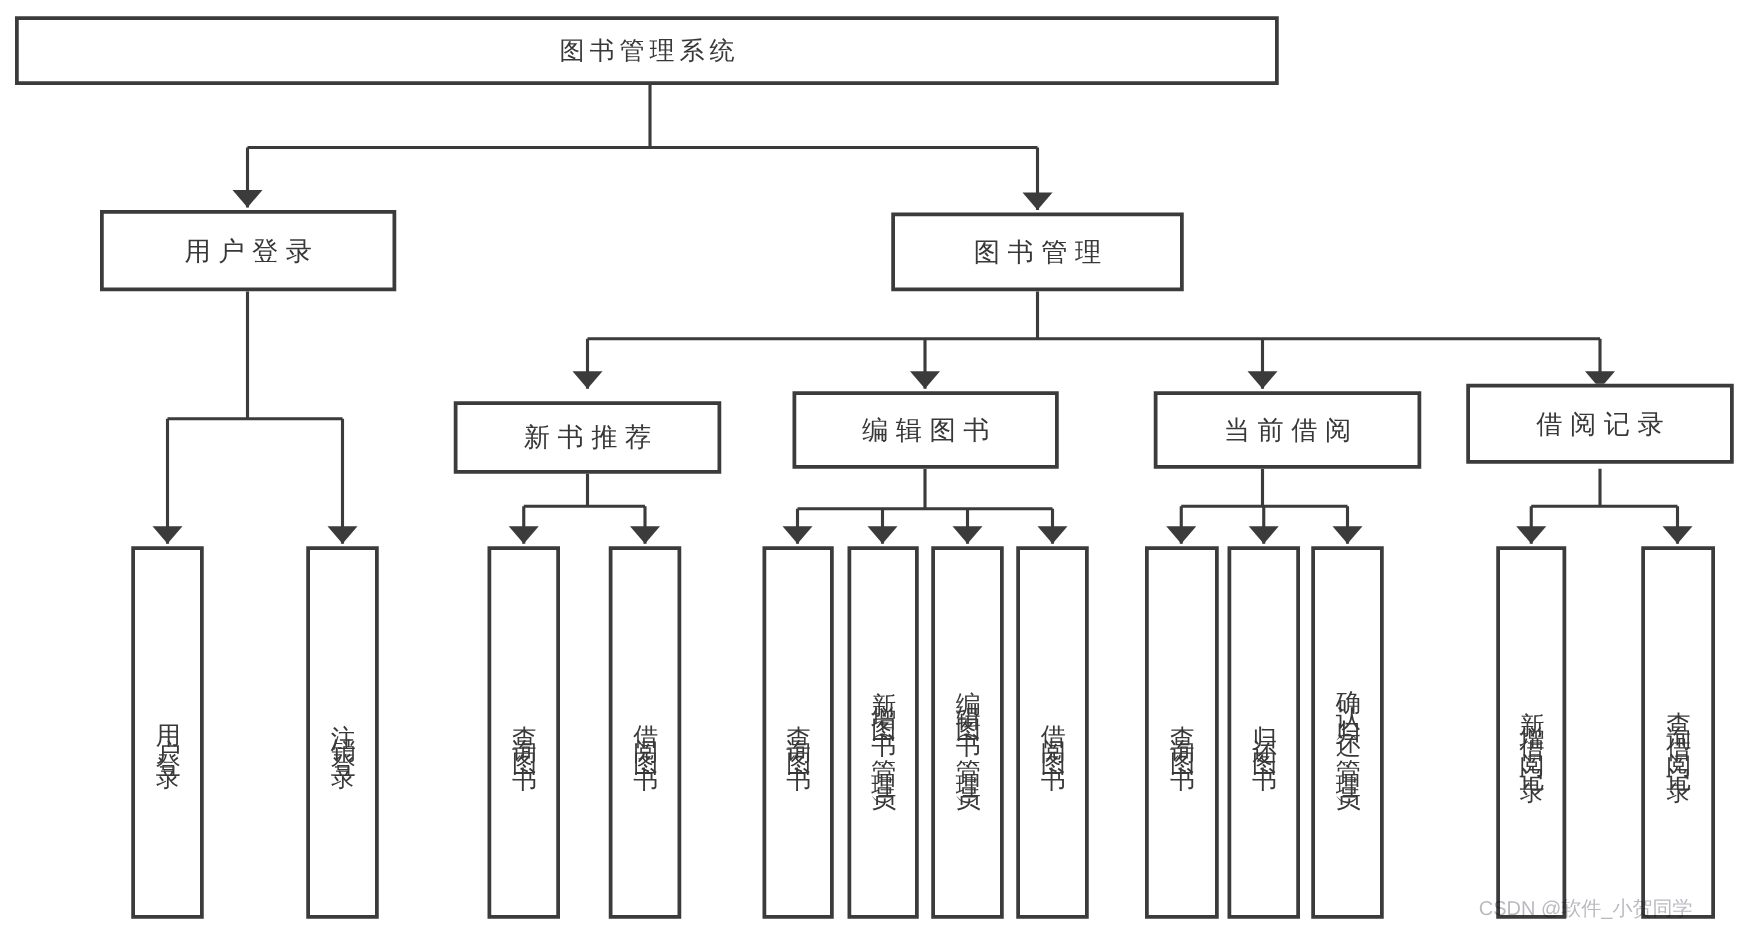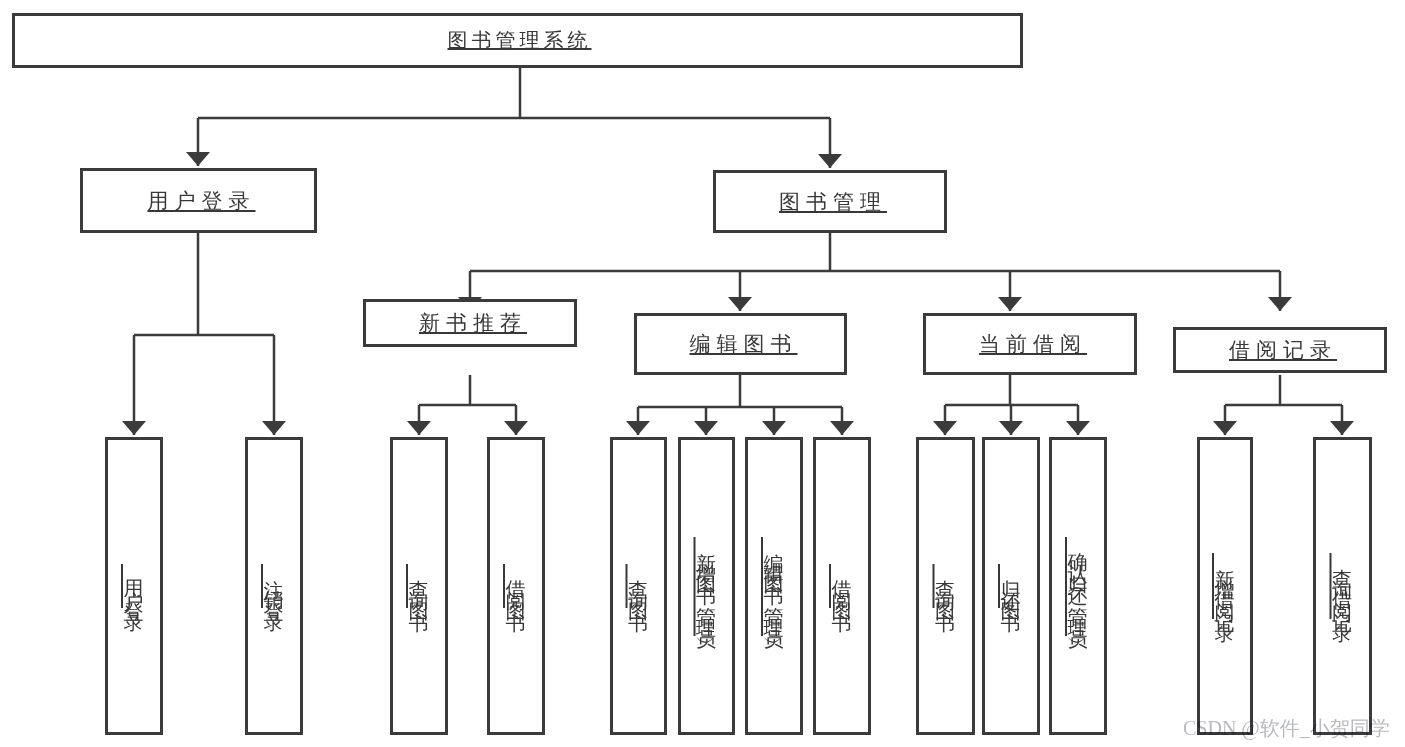--- a/index.html
+++ b/index.html
@@ -8,34 +8,33 @@
     background:var(--background,#ffffff);
     font-family:"Liberation Sans",sans-serif;
     color:var(--text,#383838);
   }
   svg.connectors{position:absolute;left:0;top:0;width:1405px;height:747px;}
   .c{fill:none;stroke:var(--line,#3b3b3b);stroke-width:2.5px;}
   .arrowhead{fill:var(--line,#3b3b3b);}
   .box{
     position:absolute;box-sizing:border-box;background:#ffffff;
     border:3px solid var(--box-border,#3b3b3b);
-    display:flex;align-items:center;justify-content:center;text-decoration:underline;
+    display:flex;align-items:center;justify-content:center;
   }
   .hlabel{font-size:21px;letter-spacing:6px;text-indent:6px;white-space:nowrap;}
   .title .hlabel{font-size:20px;letter-spacing:4px;text-indent:4px;}
   .vlabel{
     writing-mode:vertical-rl;text-orientation:mixed;
     font-size:20px;letter-spacing:11px;line-height:1.1;white-space:nowrap;
   }
   .watermark{
     position:absolute;left:1183px;top:715px;
-    font-size:20px;line-height:26px;white-space:nowrap;
+    font-size:16px;line-height:26px;white-space:nowrap;
     color:var(--watermark,#b9bac1);
     mix-blend-mode:multiply;
-    font-family:Liberation Serif, serif;
   }
 </style>
 </head>
 <body>
 
 <div class="stage">
 
   <svg class="connectors" viewBox="0 0 1405 747" xmlns="http://www.w3.org/2000/svg">
     <defs>
       <marker id="arrow" viewBox="0 0 16 28" refX="15" refY="14" markerWidth="16" markerHeight="28" markerUnits="userSpaceOnUse" orient="auto">
@@ -81,30 +80,30 @@
     <span class="hlabel">图书管理系统</span>
   </div>
 
   <div class="box" style="left:80px;top:168px;width:237px;height:65px;">
     <span class="hlabel">用户登录</span>
   </div>
   <div class="box" style="left:713px;top:170px;width:234px;height:63px;">
     <span class="hlabel">图书管理</span>
   </div>
 
-  <div class="box" style="left:363px;top:299px;width:214px;height:48px;align-items:center;">
+  <div class="box" style="left:363px;top:321px;width:214px;height:58px;align-items:center;">
     <span class="hlabel">新书推荐</span>
   </div>
   <div class="box" style="left:634px;top:313px;width:213px;height:62px;">
     <span class="hlabel">编辑图书</span>
   </div>
   <div class="box" style="left:903px;top:313px;width:214px;height:62px;margin-left:20px;">
     <span class="hlabel">当前借阅</span>
   </div>
-  <div class="box" style="left:1173px;top:327px;width:214px;height:46px;">
+  <div class="box" style="left:1173px;top:307px;width:214px;height:64px;">
     <span class="hlabel">借阅记录</span>
   </div>
 
   <div class="box" style="left:105px;top:437px;width:58px;height:298px;">
     <span class="vlabel">用户登录</span>
   </div>
   <div class="box" style="left:245px;top:437px;width:58px;height:298px;">
     <span class="vlabel">注销登录</span>
   </div>
 

